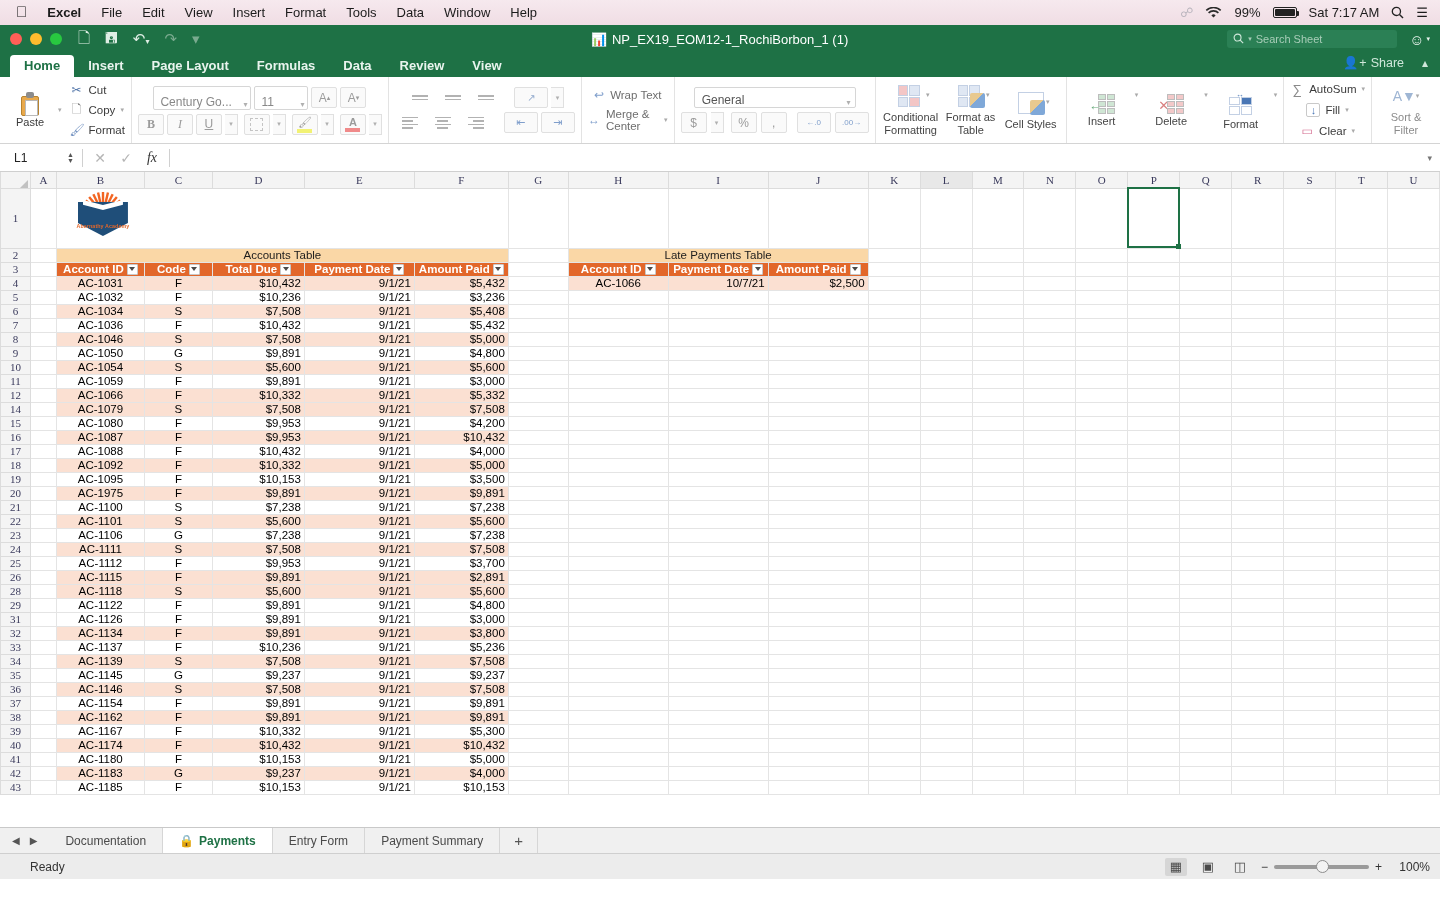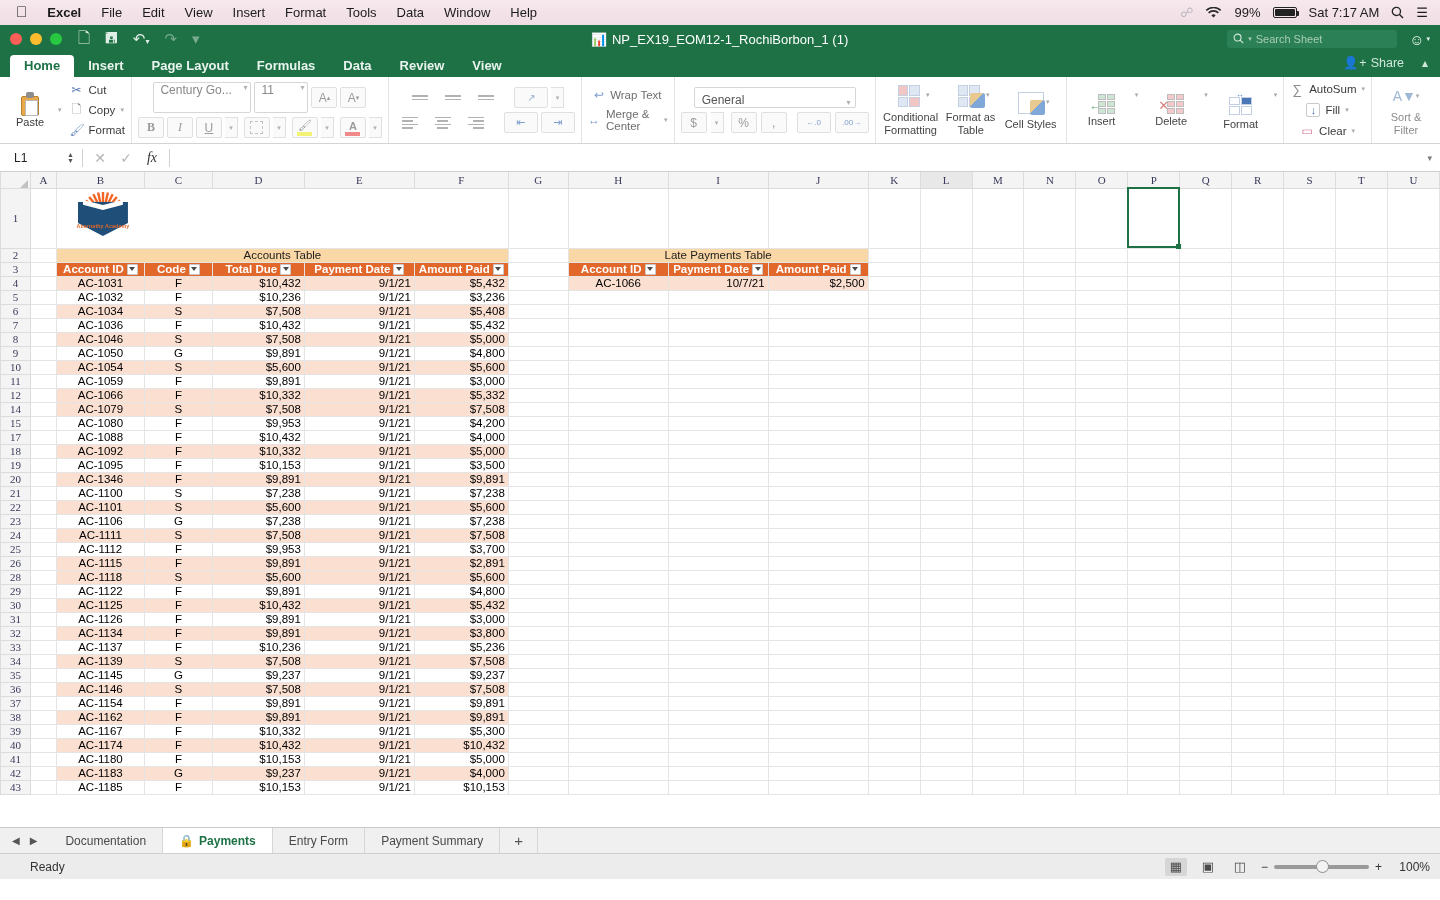--- a/index.html
+++ b/index.html
@@ -71,21 +71,21 @@
   .clipicon{ width:22px;height:24px; position:relative; }
   .clipicon .body{position:absolute;left:2px;top:4px;width:18px;height:20px;background:#e9a94b;border:1px solid #b7832f;border-radius:2px;}
   .clipicon .paper{position:absolute;left:6px;top:8px;width:13px;height:16px;background:#fff;border:1px solid #b9b9b9;}
   .clipicon .clp{position:absolute;left:7px;top:0px;width:8px;height:6px;background:#8c8c8c;border-radius:2px;}
   .cbtns{ display:flex;flex-direction:column; justify-content:center; gap:2px; font-size:11.5px; color:#3b3b3b; padding-left:4px;}
   .cbtn{ display:flex; align-items:center; gap:5px; height:18px;}
   .cbtn .gi{ width:14px; text-align:center; font-size:12px;}
 
   .fontgrp{ display:flex;flex-direction:column; gap:4px; justify-content:center;}
   .frow{ display:flex; gap:3px; align-items:center;}
-  .fbox{ height:31px; border:1px solid #d6d6d6; background:#fff; display:flex; align-items:flex-start; padding:0 3px 0 6px;
+  .fbox{ height:24px; border:1px solid #d6d6d6; background:#fff; display:flex; align-items:flex-end; padding:0 3px 0 6px;
          font-size:12px; color:#888; border-radius:2px;}
   .fbox .caret{ margin-left:auto; color:#b0b0b0; font-size:8px; padding-left:6px;}
   .fname{ width:98px;} .fsize{ width:54px;}
   .sqbtn{ width:26px;height:21px;border:1px solid #e0e0e0;background:#fafafa;border-radius:2px;
           display:flex;align-items:center;justify-content:center;color:#9b9b9b;font-size:12px;}
   .sqbtn.b{font-weight:bold;font-family:"Liberation Serif",serif;}
   .sqbtn.i{font-style:italic;font-family:"Liberation Serif",serif;}
   .sqbtn.u{text-decoration:underline;}
   .sqbtn.wide{width:34px;}
   .mini{width:13px;height:21px;border:1px solid #e0e0e0;border-left:none;background:#fafafa;display:flex;align-items:center;justify-content:center;color:#b0b0b0;font-size:7px;}
@@ -988,20 +988,44 @@
           <td class="c "></td>
           <td class="c "></td>
           <td class="c "></td>
           <td class="c "></td>
           <td class="c "></td>
           <td class="c "></td>
           <td class="c "></td>
           <td class="c "></td>
         </tr>
         <tr>
+          <td class="rh">16</td>
+          <td class="c "></td>
+          <td class="c band ctr">AC-1087</td>
+          <td class="c band ctr">F</td>
+          <td class="c band rght">$9,953</td>
+          <td class="c band rght">9/1/21</td>
+          <td class="c band rght">$10,432</td>
+          <td class="c "></td>
+          <td class="c "></td>
+          <td class="c "></td>
+          <td class="c "></td>
+          <td class="c "></td>
+          <td class="c "></td>
+          <td class="c "></td>
+          <td class="c "></td>
+          <td class="c "></td>
+          <td class="c "></td>
+          <td class="c "></td>
+          <td class="c "></td>
+          <td class="c "></td>
+          <td class="c "></td>
+          <td class="c "></td>
+        </tr>
+        <tr>
           <td class="rh">17</td>
           <td class="c "></td>
           <td class="c plain ctr">AC-1088</td>
           <td class="c plain ctr">F</td>
           <td class="c plain rght">$10,432</td>
           <td class="c plain rght">9/1/21</td>
           <td class="c plain rght">$4,000</td>
           <td class="c "></td>
           <td class="c "></td>
           <td class="c "></td>
@@ -1062,21 +1086,21 @@
           <td class="c "></td>
           <td class="c "></td>
           <td class="c "></td>
           <td class="c "></td>
           <td class="c "></td>
           <td class="c "></td>
         </tr>
         <tr>
           <td class="rh">20</td>
           <td class="c "></td>
-          <td class="c band ctr">AC-1346</td>
+          <td class="c band ctr">AC-1975</td>
           <td class="c band ctr">F</td>
           <td class="c band rght">$9,891</td>
           <td class="c band rght">9/1/21</td>
           <td class="c band rght">$9,891</td>
           <td class="c "></td>
           <td class="c "></td>
           <td class="c "></td>
           <td class="c "></td>
           <td class="c "></td>
           <td class="c "></td>
@@ -1259,44 +1283,20 @@
           <td class="c "></td>
         </tr>
         <tr>
           <td class="rh">29</td>
           <td class="c "></td>
           <td class="c plain ctr">AC-1122</td>
           <td class="c plain ctr">F</td>
           <td class="c plain rght">$9,891</td>
           <td class="c plain rght">9/1/21</td>
           <td class="c plain rght">$4,800</td>
-          <td class="c "></td>
-          <td class="c "></td>
-          <td class="c "></td>
-          <td class="c "></td>
-          <td class="c "></td>
-          <td class="c "></td>
-          <td class="c "></td>
-          <td class="c "></td>
-          <td class="c "></td>
-          <td class="c "></td>
-          <td class="c "></td>
-          <td class="c "></td>
-          <td class="c "></td>
-          <td class="c "></td>
-          <td class="c "></td>
-        </tr>
-        <tr>
-          <td class="rh">30</td>
-          <td class="c "></td>
-          <td class="c band ctr">AC-1125</td>
-          <td class="c band ctr">F</td>
-          <td class="c band rght">$10,432</td>
-          <td class="c band rght">9/1/21</td>
-          <td class="c band rght">$5,432</td>
           <td class="c "></td>
           <td class="c "></td>
           <td class="c "></td>
           <td class="c "></td>
           <td class="c "></td>
           <td class="c "></td>
           <td class="c "></td>
           <td class="c "></td>
           <td class="c "></td>
           <td class="c "></td>

